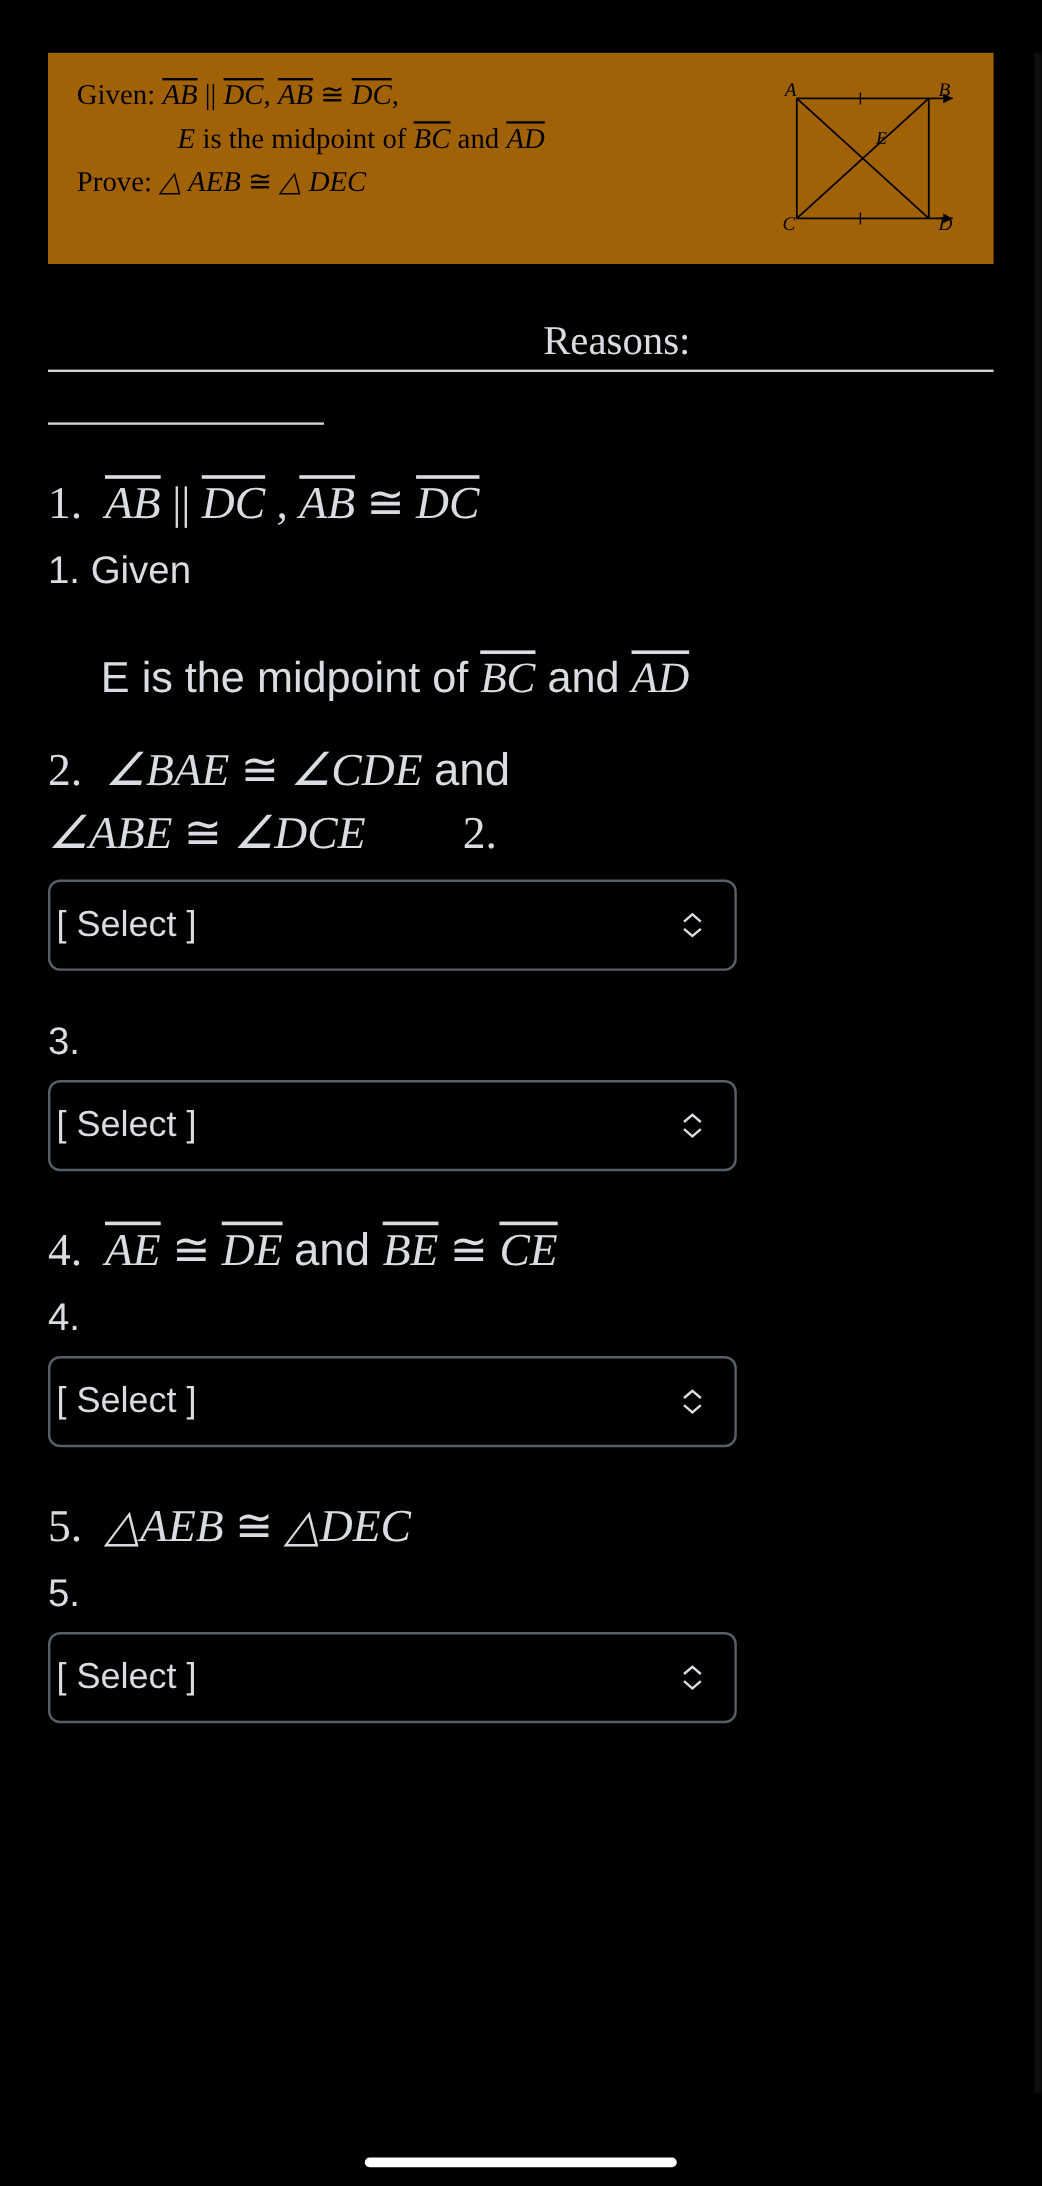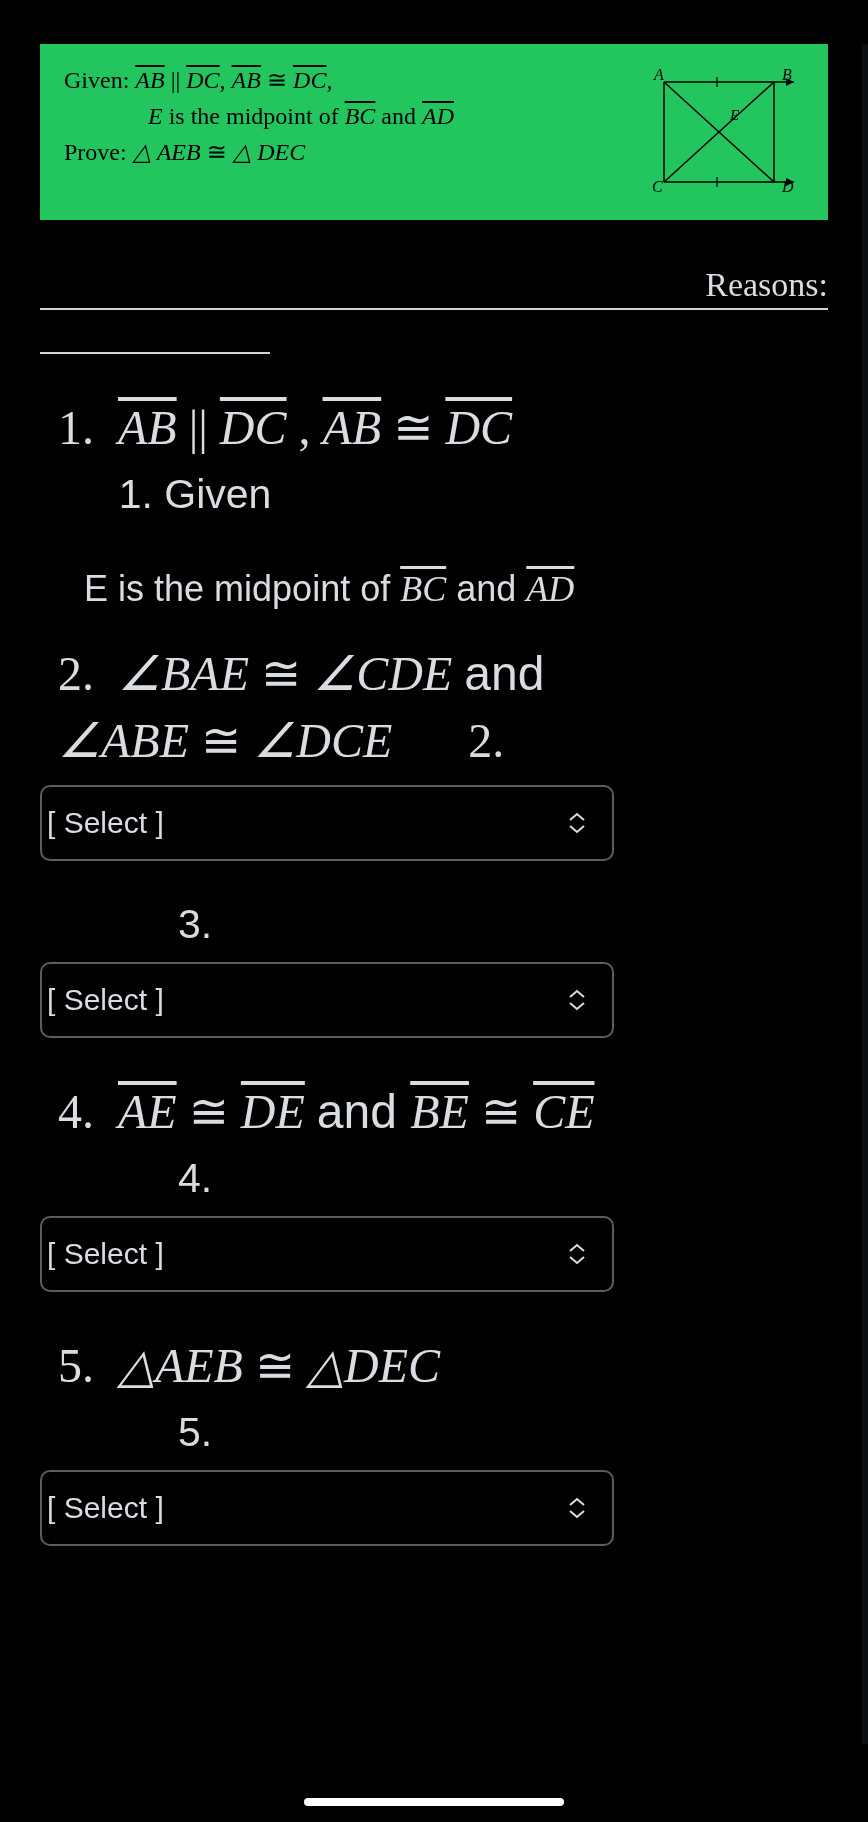--- a/index.html
+++ b/index.html
@@ -7,39 +7,39 @@
   width:868px; height:1822px;
   background:#000;
   font-family: Georgia, 'Times New Roman', serif;
   color:#d9dde1;
   overflow:hidden;
   position:relative;
 }
 .topbar { height:44px; width:100%; background:#000; }
 .content { padding:0 40px; }
 .problem-card {
-  background:#22c55e; color:#000;
+  background:#a16207; color:#000;
   margin:0 0 40px 0;
   padding:18px 24px 18px 24px;
   display:flex; align-items:flex-start; gap:4px;
   font-family: Georgia, 'Times New Roman', serif;
 }
 .problem-text { flex:1; font-size:24px; line-height:1.5; }
 .problem-text .indent { margin-left:84px; }
 .problem-text .over { text-decoration:overline; font-style:italic; }
 .problem-text .i { font-style:italic; }
 .diagram { width:160px; height:140px; flex:0 0 auto; }
 .sect-heads { margin:0 0 40px 0; }
 .sect-line { font-size:34px; color:#d9dde1; border-bottom:2px solid #d0d3d8; padding:6px 0 4px 0; }
-.sect-line.r { text-align:right; padding-left:160px; }
+.sect-line.r { text-align:center; padding-left:160px; }
 .sect-line.short { width:230px; border-bottom:2px solid #d0d3d8; height:44px; }
-.stmt { font-size:48px; color:#d9dde1; margin:30px 0 10px 18px; line-height:1.4; }
+.stmt { font-size:38px; color:#d9dde1; margin:30px 0 10px 0; line-height:1.4; }
 .stmt .over { text-decoration:overline; }
 .stmt .it { font-style:italic; font-family: Georgia,'Times New Roman',serif; }
-.reason-num { font-size:41px; color:#d9dde1; text-align:center; width:310px; margin:4px 0 14px 0; font-family: -apple-system, 'Helvetica Neue', sans-serif; }
+.reason-num { font-size:32px; color:#d9dde1; text-align:left; width:310px; margin:4px 0 14px 0; font-family: -apple-system, 'Helvetica Neue', sans-serif; }
 .reason-num.given { font-family: -apple-system, 'Helvetica Neue', sans-serif; }
 .midpoint { font-size:36px; color:#d9dde1; margin:50px 0 30px 44px; font-family: -apple-system,'Helvetica Neue',sans-serif; }
 .midpoint .over { text-decoration:overline; font-style:italic; font-family: Georgia,'Times New Roman',serif; }
 .select-box {
   width:574px; height:76px;
   border:2px solid #585e66; border-radius:10px;
   background:transparent; color:#d9dde1;
   font-size:30px; font-family: -apple-system,'Helvetica Neue',sans-serif;
   display:flex; align-items:center; justify-content:space-between;
   padding:0 26px 0 5px; margin:0 0 40px 0;

